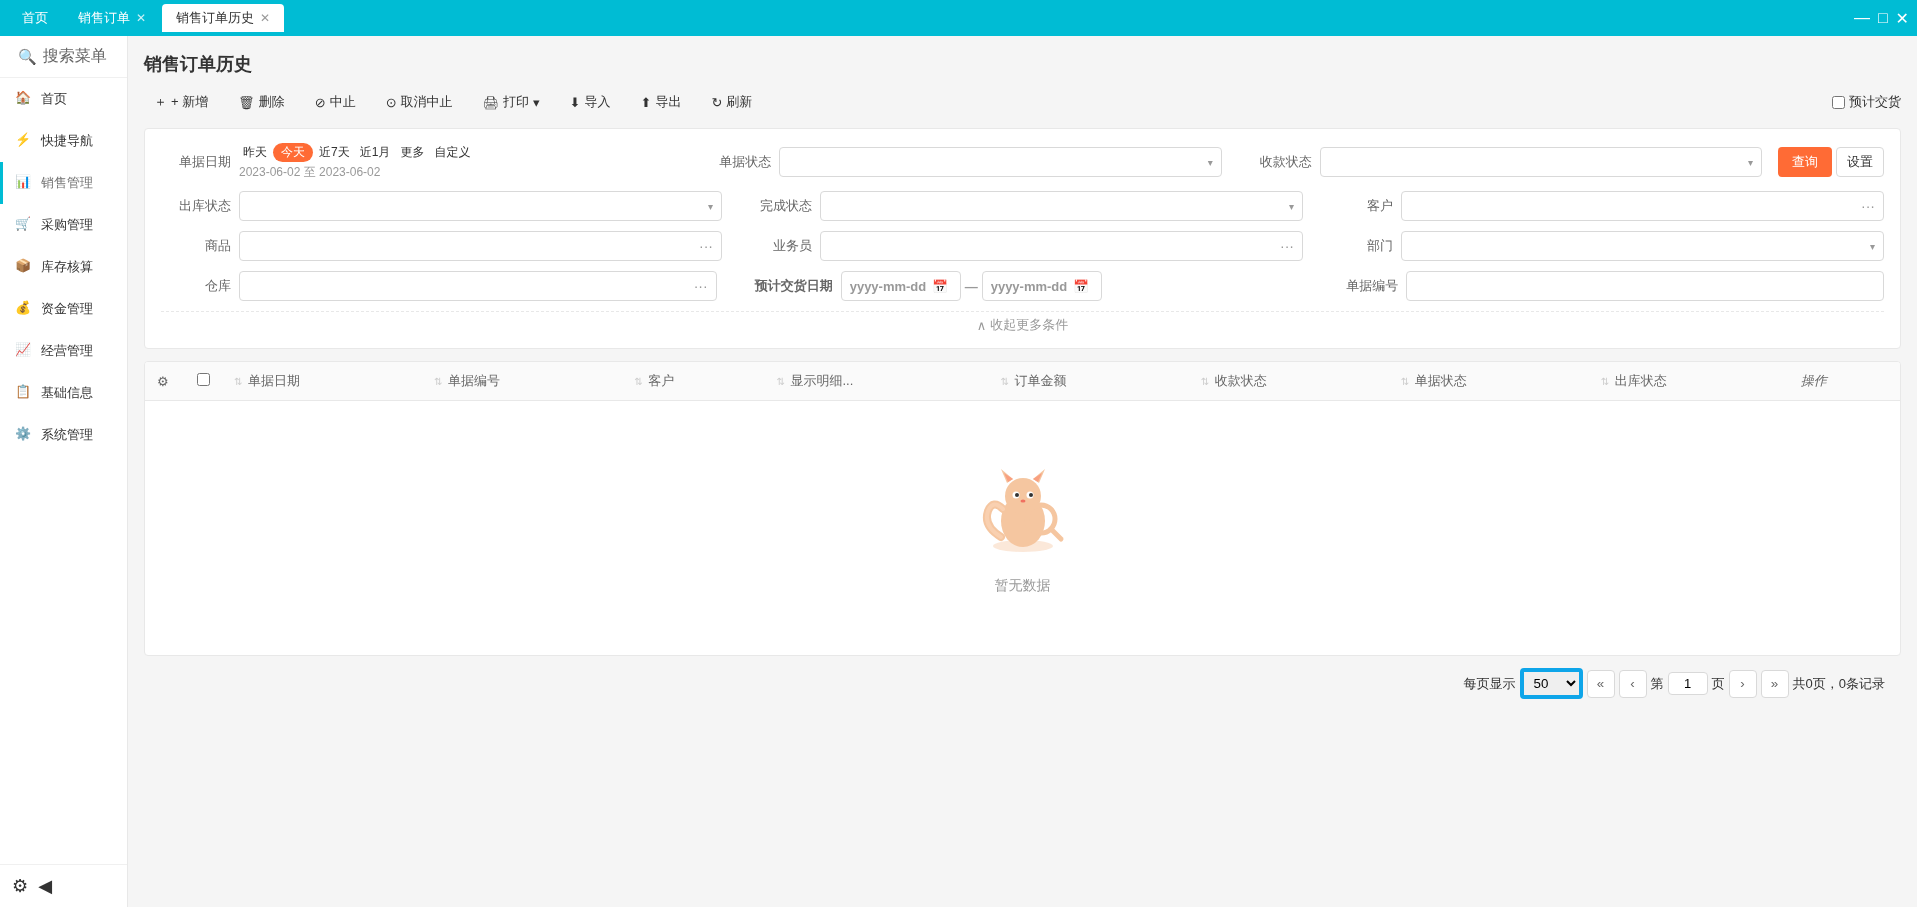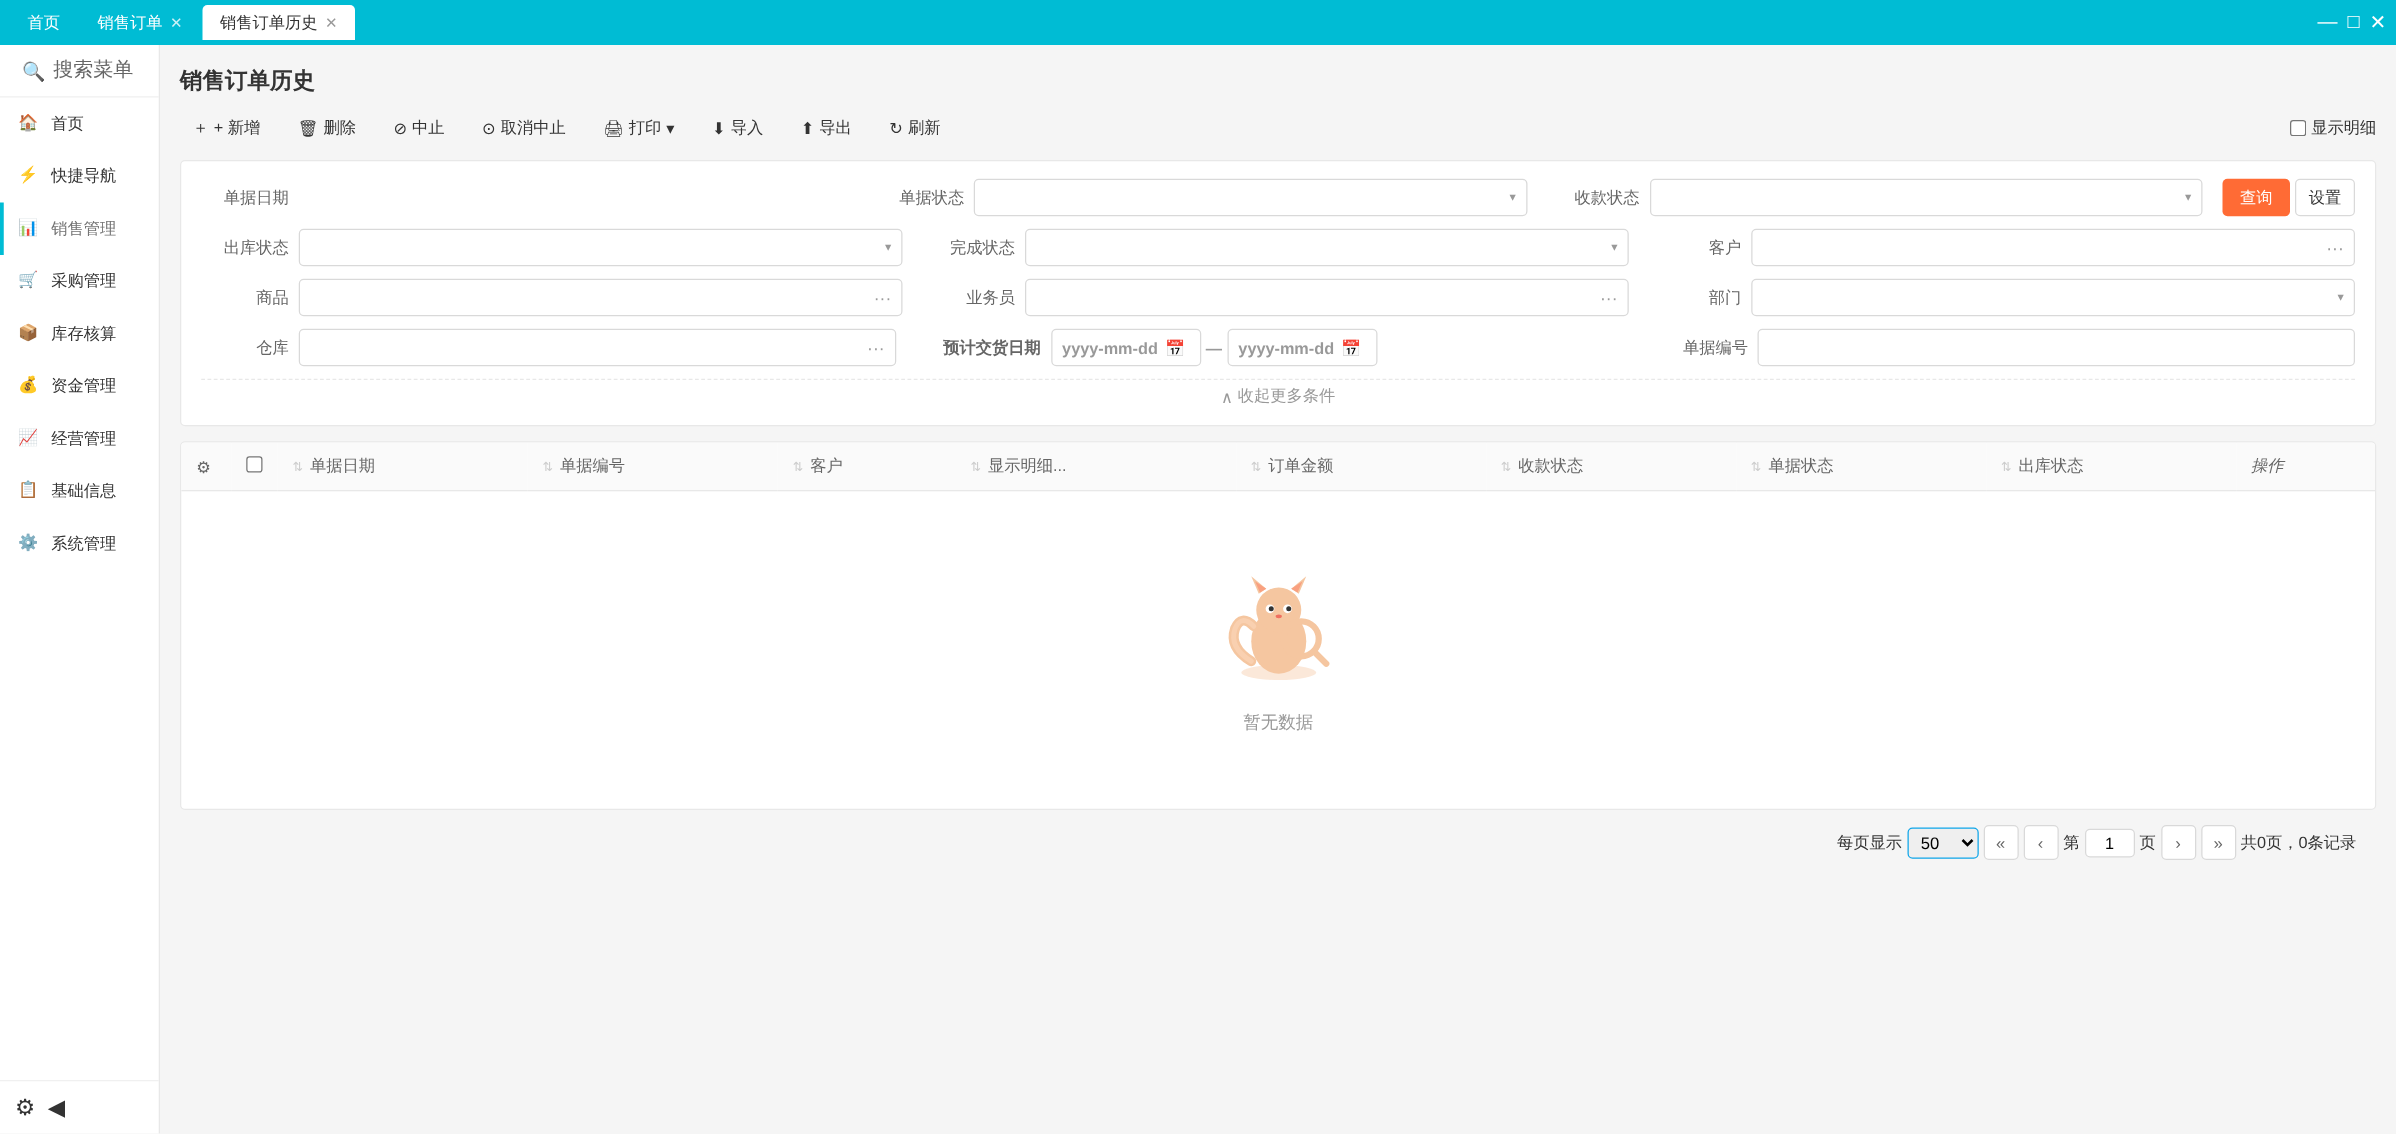--- a/index.html
+++ b/index.html
@@ -303,21 +303,21 @@
     .pagination {
       display: flex;
       align-items: center;
       justify-content: flex-end;
       padding: 12px 16px;
       gap: 4px;
       font-size: 13px;
       color: #333;
     }
     .page-size-select {
-      border: 1px solid #0ea5e9;
+      border: 4px solid #0ea5e9;
       border-radius: 4px;
       padding: 3px 6px;
       cursor: pointer;
     }
     .page-btn {
       width: 28px;
       height: 28px;
       display: flex;
       align-items: center;
       justify-content: center;
@@ -440,29 +440,40 @@
       <button class="toolbar-btn">
         <span>⬆</span>
         <span>导出</span>
       </button>
       <button class="toolbar-btn">
         <span>↻</span>
         <span>刷新</span>
       </button>
       <label class="display-toggle">
         <input type="checkbox" style="">
-        <span>显示明细</span>
+        <span>预计交货</span>
       </label>
     </div>
 
     <div class="filter-section">
 
       <div class="filter-row">
         <div class="filter-item">
           <span class="filter-label">单据日期</span>
+          <div class="date-field-wrap">
+            <div class="date-options-row">
+              <span class="date-option">昨天</span>
+              <span class="date-tag">今天</span>
+              <span class="date-option">近7天</span>
+              <span class="date-option">近1月</span>
+              <span class="date-option">更多</span>
+              <span class="date-option">自定义</span>
+            </div>
+            <div class="date-sub">2023-06-02 至 2023-06-02</div>
+          </div>
         </div>
         <div class="filter-item" style="margin-left:20px;">
           <span class="filter-label">单据状态</span>
           <div class="filter-control" style="min-width:160px;">
             <span></span>
             <span class="down-arrow">▾</span>
           </div>
         </div>
         <div class="filter-item" style="margin-left:20px;">
           <span class="filter-label">收款状态</span>

